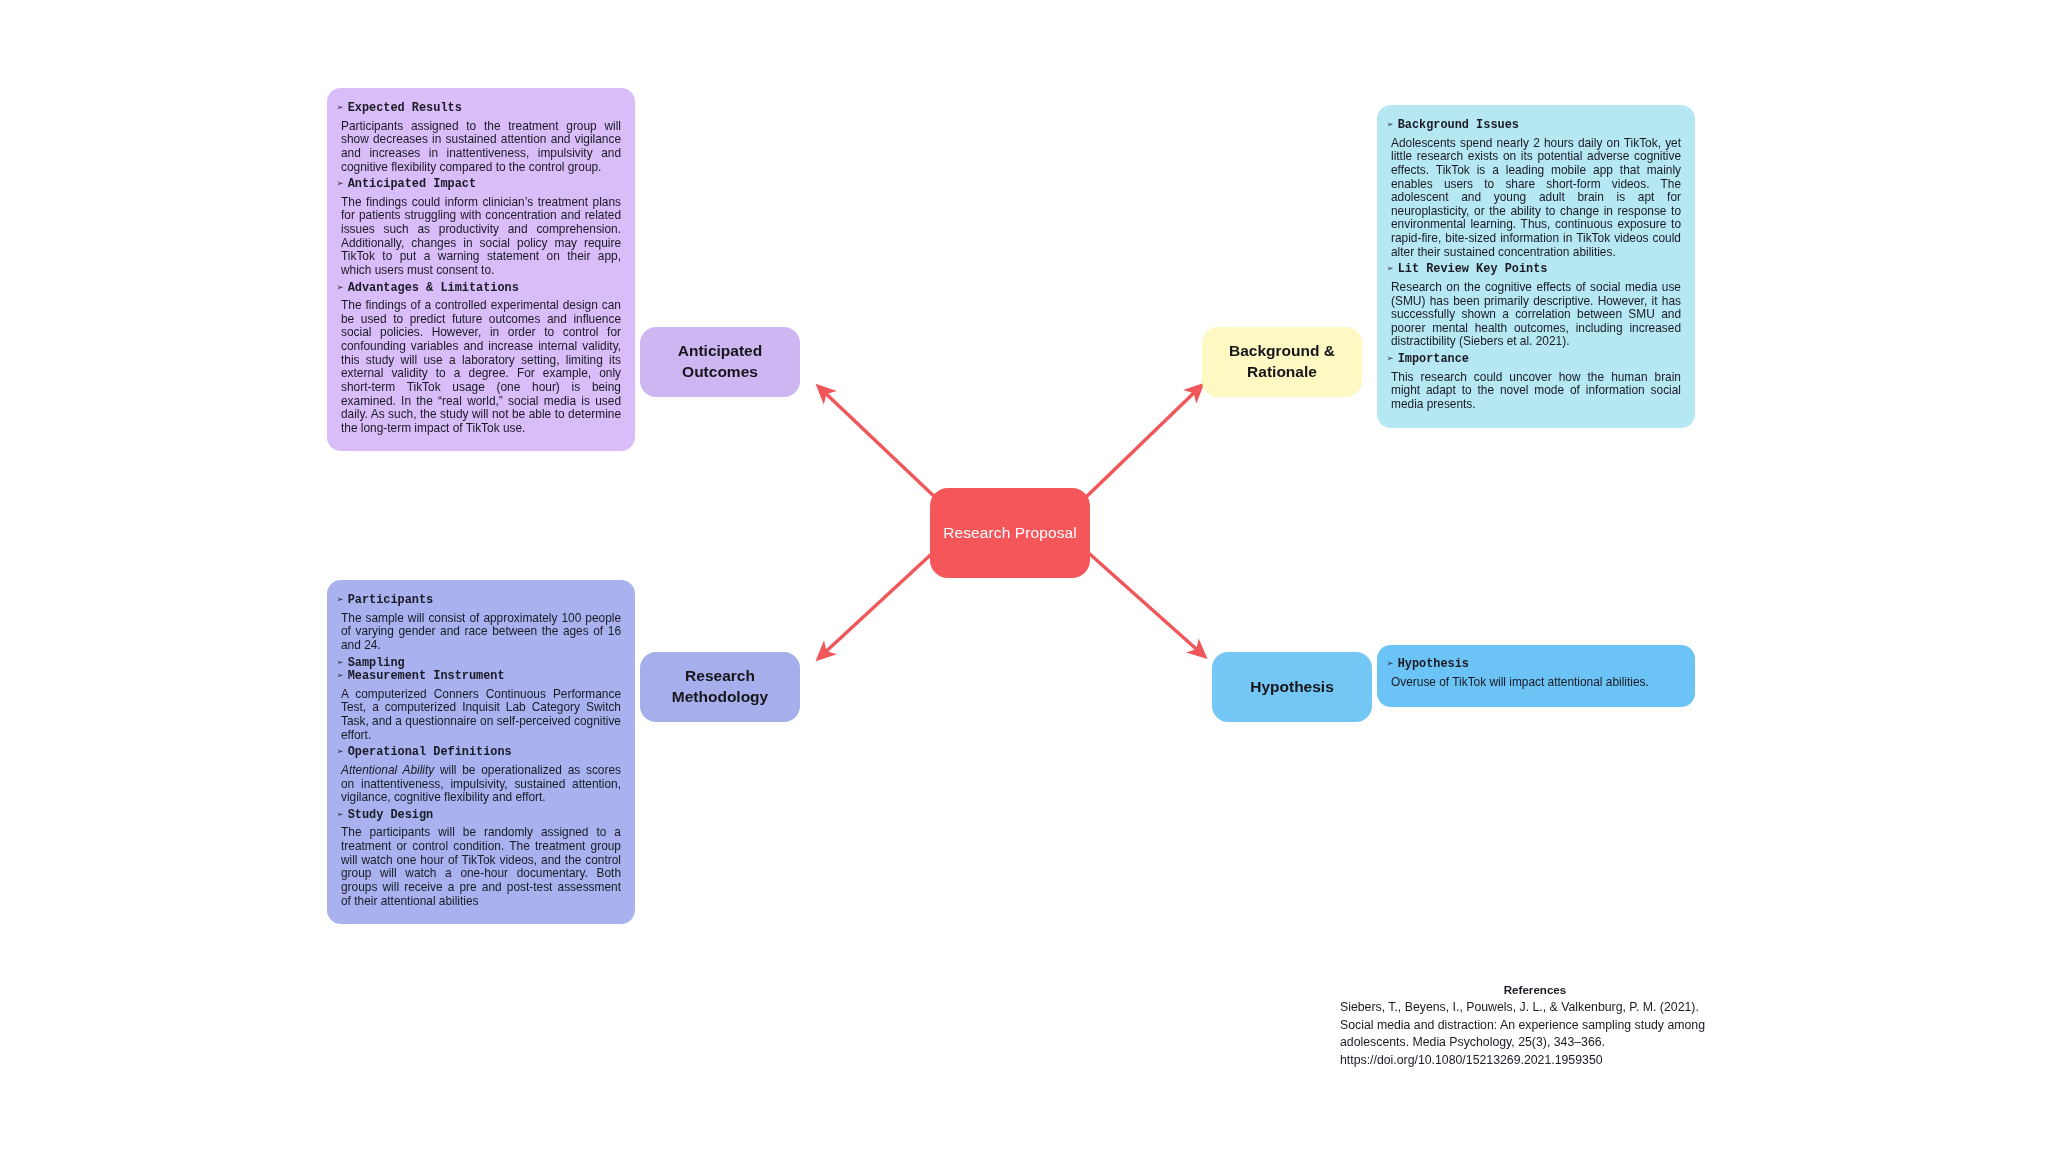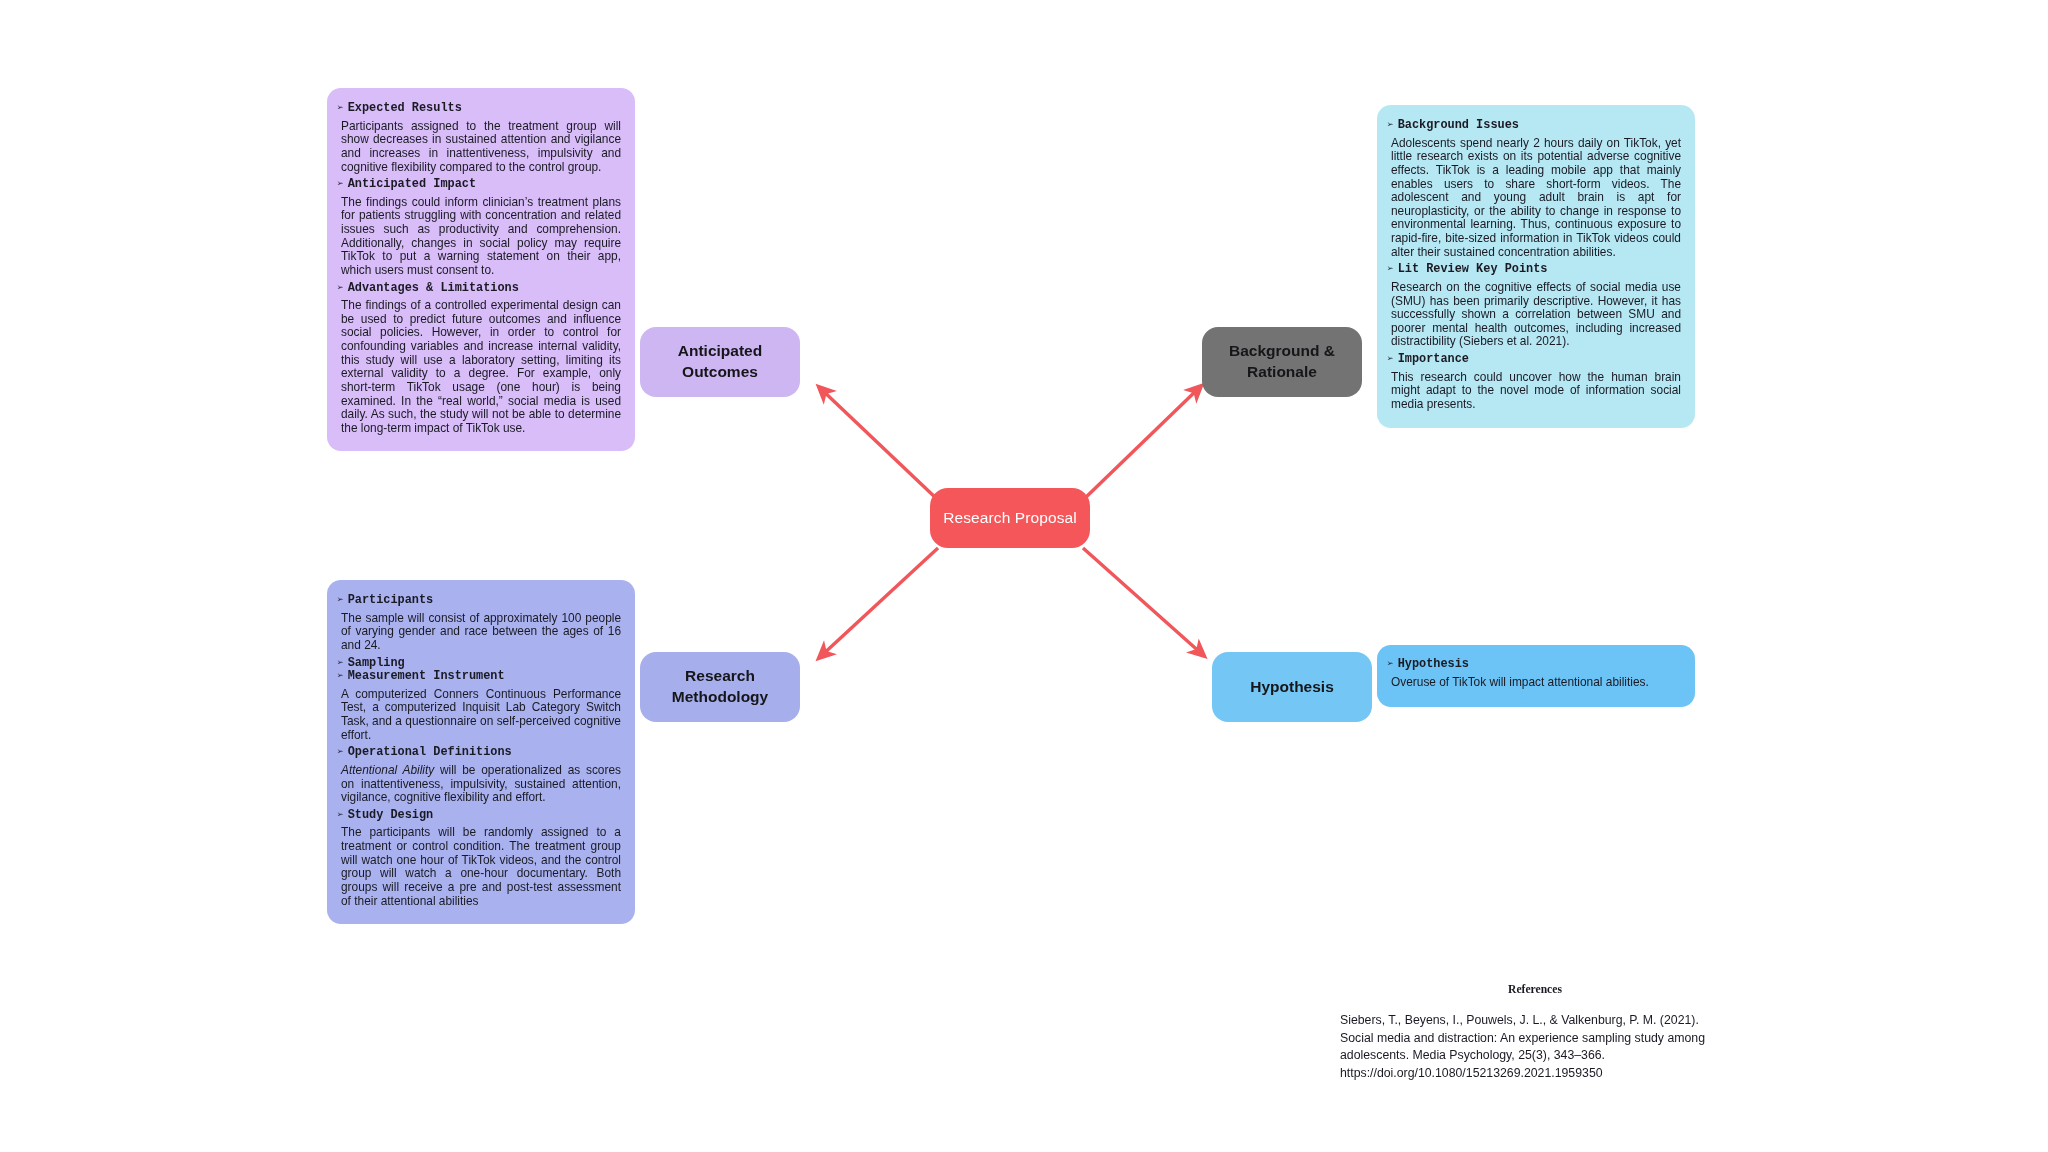--- a/index.html
+++ b/index.html
@@ -13,21 +13,21 @@
   #canvas {
     position: relative;
     width: 2048px; height: 1152px;
     background: #ffffff;
   }
 
   
   .center-node {
     position: absolute;
     left: 930px; top: 488px;
-    width: 160px; height: 60px;
+    width: 160px; height: 90px;
     background: #f4565a;
     border-radius: 18px;
     display: flex; align-items: center; justify-content: center;
     color: #ffffff;
     font-size: 15.5px;
     font-weight: 400;
     letter-spacing: .1px;
     z-index: 5;
   }
 
@@ -39,21 +39,21 @@
     text-align: center;
     font-size: 15.5px;
     font-weight: 700;
     color: #16161a;
     line-height: 1.35;
     padding: 6px 18px;
     z-index: 4;
   }
   #node-anticipated { left: 640px;  top: 327px; width: 160px; height: 70px; background: #cdb6f2; }
   #node-methodology { left: 640px;  top: 652px; width: 160px; height: 70px; background: #a6aeec; }
-  #node-background  { left: 1202px; top: 327px; width: 160px; height: 70px; background: #737373; }
+  #node-background  { left: 1202px; top: 327px; width: 160px; height: 70px; background: #fef9c3; }
   #node-hypothesis  { left: 1212px; top: 652px; width: 160px; height: 70px; background: #74c6f4; }
 
   
   .detail-card {
     position: absolute;
     border-radius: 14px;
     padding: 14px 10px 12px 10px;
     font-size: 11.9px;
     line-height: 1.145;
     color: #1a1a24;
@@ -96,22 +96,21 @@
     width: 390px;
     font-size: 12.3px;
     line-height: 1.42;
     color: #1a1a24;
   }
   #references .ref-title {
     display: block;
     text-align: center;
     font-weight: 700;
     font-size: 11.6px;
-    margin-bottom: 14px;
-    font-family: Liberation Serif, serif;
+    margin-bottom: 1px;
   }
   #references .ref-body { display: block; }
 </style>
 </head>
 <body>
 
 <div id="canvas">
 
   <svg id="arrows" viewBox="0 0 2048 1152" width="2048" height="1152">
     <defs>

